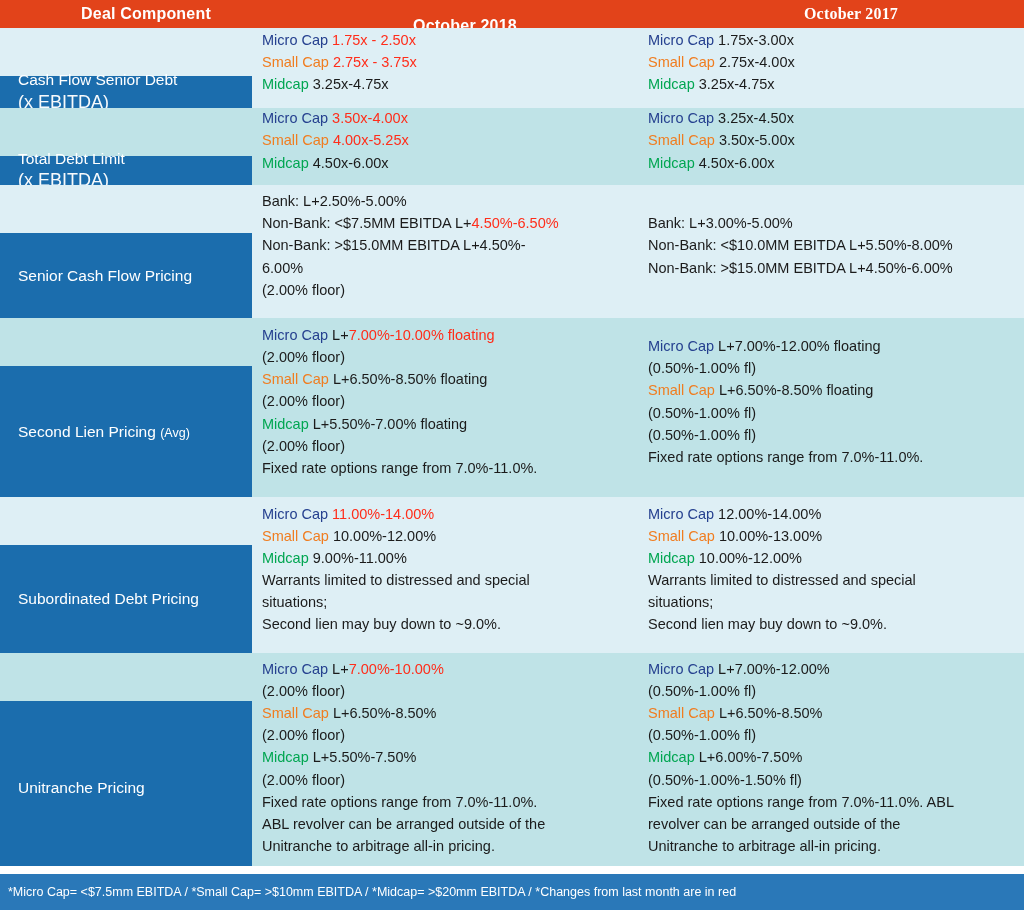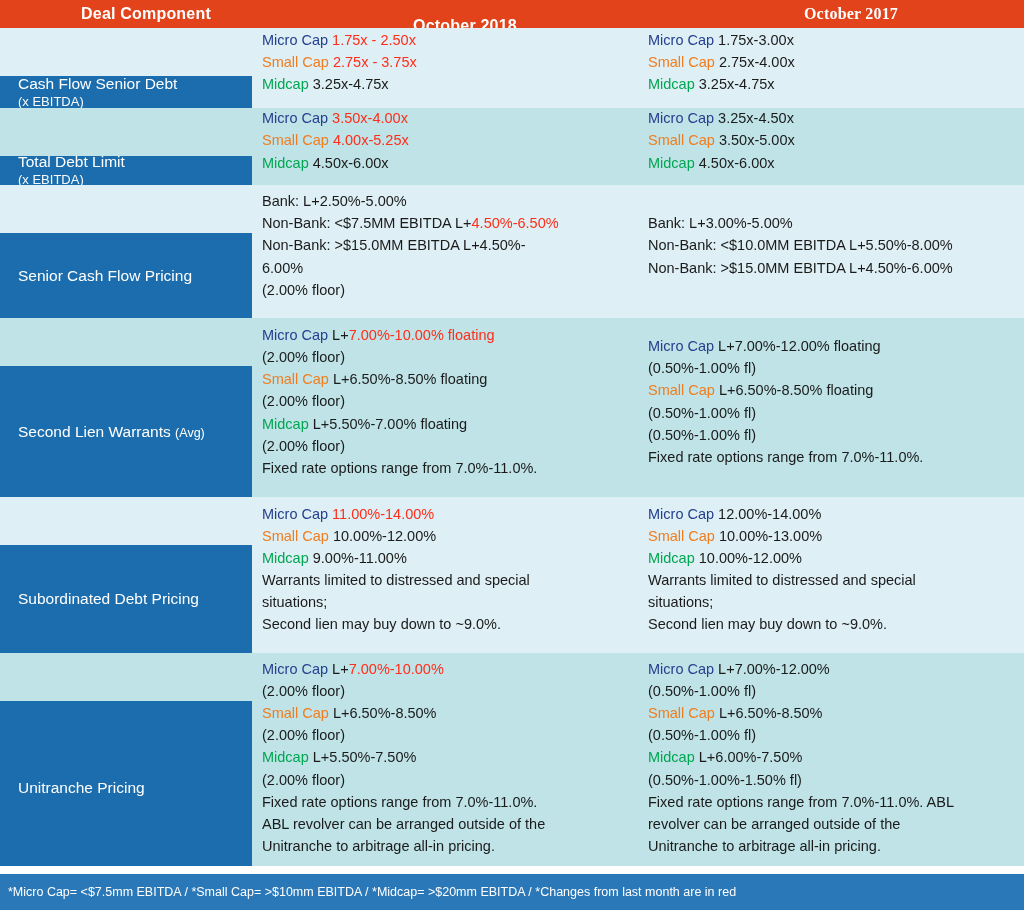--- a/index.html
+++ b/index.html
@@ -49,21 +49,21 @@
   .c-label{
     width:252px;flex:0 0 252px;
     background:#1b6dad;
     color:#ffffff;
     box-sizing:border-box;
     padding:0 0 0 18px;
     display:flex;flex-direction:column;justify-content:center;margin-top:48px;
   }
   .lbl-main{font-size:15.5px;line-height:1.25;}
   .lbl-main .sub{font-size:12.5px;}
-  .lbl-sub{font-size:13px;line-height:1.35;opacity:.97;}
+  .lbl-sub{font-size:18px;line-height:1.35;opacity:.97;}
 
   .c-data{
     flex:0 0 386px;width:386px;
     box-sizing:border-box;
     padding:10px 12px 22px 10px;
     display:flex;flex-direction:column;justify-content:center;
     font-size:14.5px;line-height:1.52;color:#1b1b1b;
   }
   .c-data p{margin:0;}
 
@@ -146,21 +146,21 @@
       </div>
       <div class="c-data">
         <p>Bank: L+3.00%-5.00%</p>
         <p>Non-Bank: &lt;$10.0MM EBITDA L+5.50%-8.00%</p>
         <p>Non-Bank: &gt;$15.0MM EBITDA L+4.50%-6.00%</p>
       </div>
     </div>
 
     <div class="row dk" style="height:179px;">
       <div class="c-label">
-        <div class="lbl-main"><span>Second Lien Warrants</span> <span class="sub">(Avg)</span></div>
+        <div class="lbl-main"><span>Second Lien Pricing</span> <span class="sub">(Avg)</span></div>
       </div>
       <div class="c-data">
         <p><span class="mc">Micro Cap</span> <span>L+</span><span class="rd">7.00%-10.00% floating</span></p>
         <p>(2.00% floor)</p>
         <p><span class="sc">Small Cap</span> <span>L+6.50%-8.50% floating</span></p>
         <p>(2.00% floor)</p>
         <p><span class="md">Midcap</span> <span>L+5.50%-7.00% floating</span></p>
         <p>(2.00% floor)</p>
         <p>Fixed rate options range from 7.0%-11.0%.</p>
       </div>

